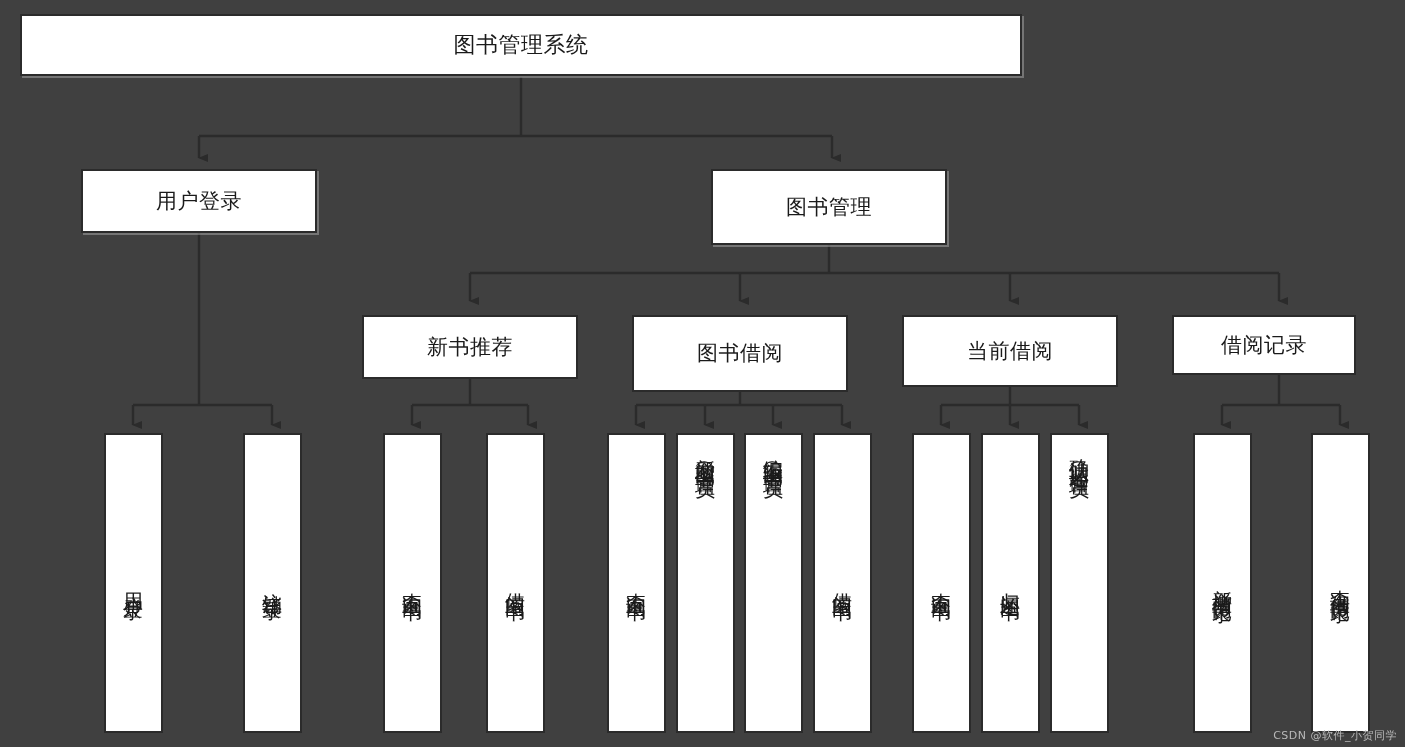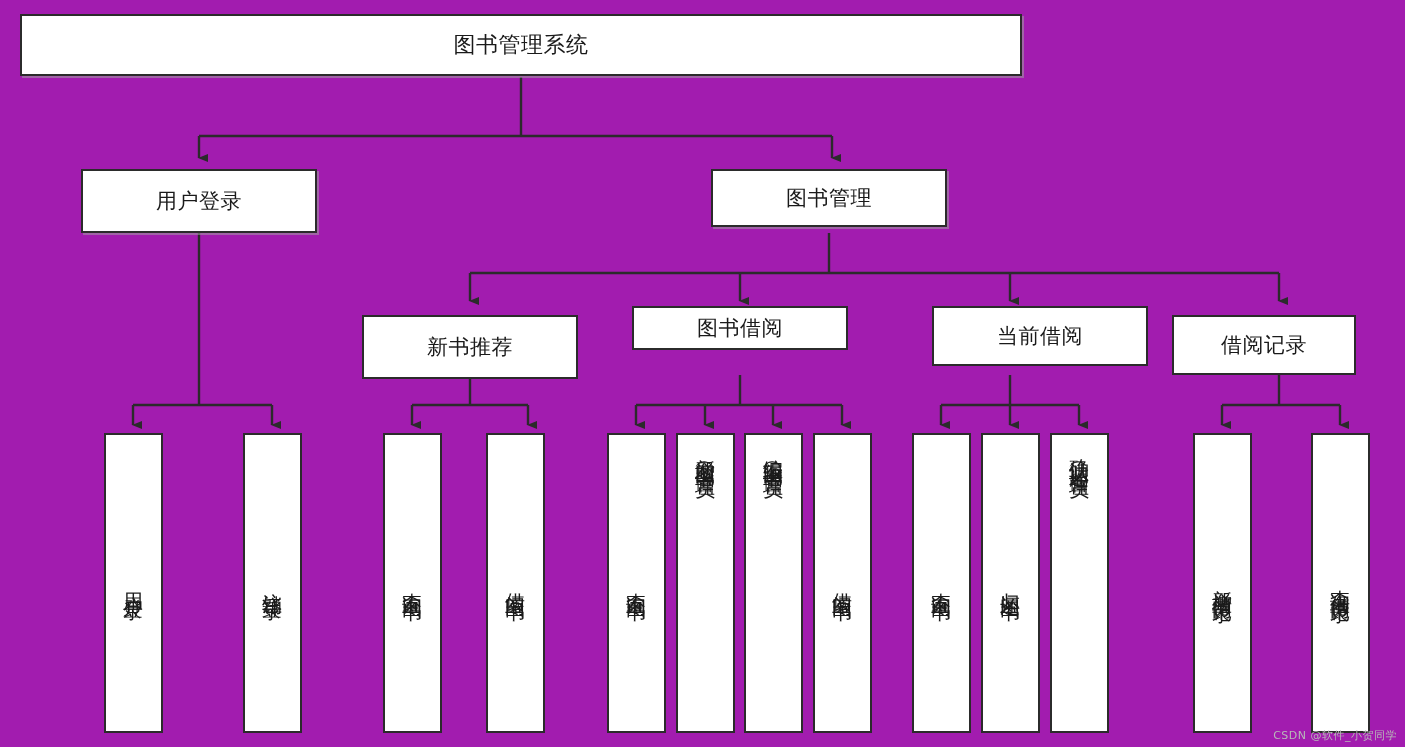--- a/index.html
+++ b/index.html
@@ -5,21 +5,21 @@
 <style>
   html, body {
     margin: 0;
     padding: 0;
     background: #ffffff;
   }
   #canvas {
     position: relative;
     width: 1405px;
     height: 747px;
-    background: #a21caf;
+    background: #404040;
     font-family: "DejaVu Sans", "Liberation Sans", sans-serif;
     overflow: hidden;
   }
   svg.connectors {
     position: absolute;
     left: 0;
     top: 0;
     width: 1405px;
     height: 747px;
     pointer-events: none;
@@ -139,31 +139,31 @@
     </g>
   </svg>
 
   <div class="node horiz root shadow" style="left:20px; top:14px; width:1002px; height:62px;">
     <span class="label">图书管理系统</span>
   </div>
 
   <div class="node horiz shadow" style="left:81px; top:169px; width:236px; height:64px;">
     <span class="label">用户登录</span>
   </div>
-  <div class="node horiz shadow" style="left:711px; top:169px; width:236px; height:58px;">
+  <div class="node horiz shadow" style="left:711px; top:169px; width:236px; height:76px;">
     <span class="label">图书管理</span>
   </div>
 
   <div class="node horiz" style="left:362px; top:315px; width:216px; height:64px;">
     <span class="label">新书推荐</span>
   </div>
-  <div class="node horiz" style="left:632px; top:306px; width:216px; height:44px;text-align:center;">
+  <div class="node horiz" style="left:632px; top:315px; width:216px; height:77px;text-align:center;">
     <span class="label">图书借阅</span>
   </div>
-  <div class="node horiz" style="left:902px; top:306px; width:216px; height:60px;margin-left:30px;">
+  <div class="node horiz" style="left:902px; top:315px; width:216px; height:72px;">
     <span class="label">当前借阅</span>
   </div>
   <div class="node horiz" style="left:1172px; top:315px; width:184px; height:60px;">
     <span class="label">借阅记录</span>
   </div>
 
   <div class="node vert centered" style="left:104px; top:433px; width:59px; height:300px;">
     <span class="label">用户登录</span>
   </div>
   <div class="node vert centered" style="left:243px; top:433px; width:59px; height:300px;">

